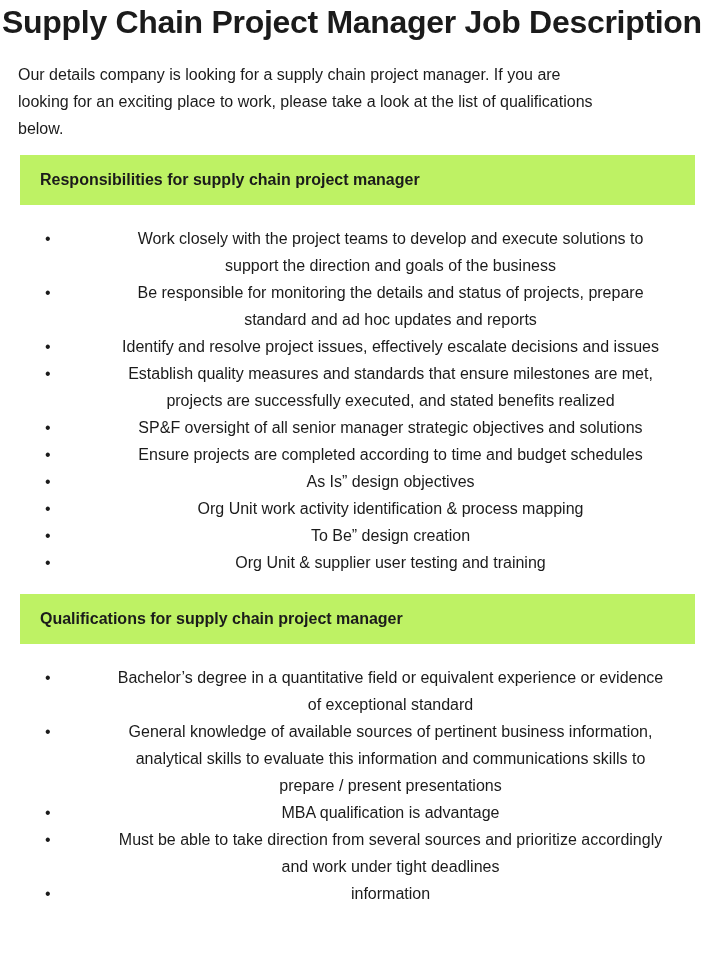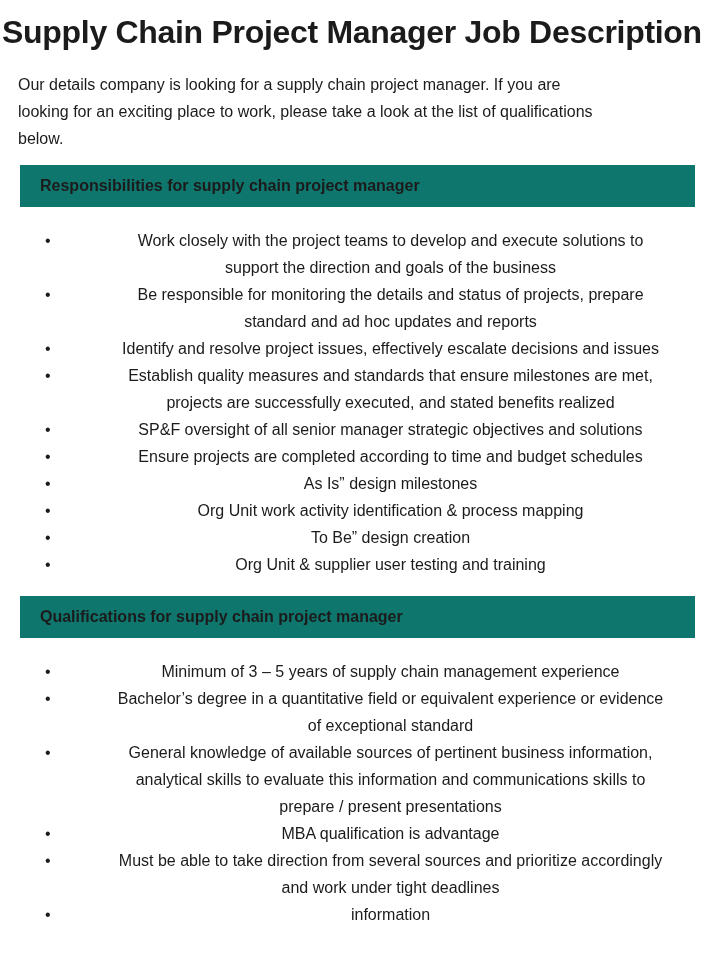--- a/index.html
+++ b/index.html
@@ -5,41 +5,41 @@
   html, body { background: #ffffff; }
   body {
     width: 720px;
     height: 971px;
     margin: 0;
     overflow: hidden;
     color: #1b1b1b;
     font-family: "Liberation Sans", sans-serif;
     -webkit-font-smoothing: antialiased;
   }
-  .page { width: 720px; margin-top: 10px; }
+  .page { width: 720px; }
   h1.title {
     margin: 0;
     padding: 3px 0 0 2px;
     font-size: 32px;
     line-height: 39px;
     font-weight: 700;
     letter-spacing: -0.3px;
     white-space: nowrap;
   }
   .intro {
     margin: 19px 10px 0 18px;
     font-size: 16px;
     line-height: 27px;
   }
   .line { white-space: nowrap; }
   section { margin: 0; }
   .band {
     margin: 13px 25px 0 20px;
-    height: 42px;
-    background: #0f766e;
+    height: 50px;
+    background: #bef264;
     display: flex;
     align-items: center;
     padding-left: 20px;
     box-sizing: border-box;
     font-weight: 700;
     font-size: 16px;
   }
   ul.bullets {
     margin: 20px 0 18px 0;
     padding: 0 0 0 61px;
@@ -86,40 +86,37 @@
           <div class="line">Establish quality measures and standards that ensure milestones are met,</div>
           <div class="line">projects are successfully executed, and stated benefits realized</div>
         </li>
         <li>
           <div class="line">SP&amp;F oversight of all senior manager strategic objectives and solutions</div>
         </li>
         <li>
           <div class="line">Ensure projects are completed according to time and budget schedules</div>
         </li>
         <li>
-          <div class="line">As Is” design milestones</div>
+          <div class="line">As Is” design objectives</div>
         </li>
         <li>
           <div class="line">Org Unit work activity identification &amp; process mapping</div>
         </li>
         <li>
           <div class="line">To Be” design creation</div>
         </li>
         <li>
           <div class="line">Org Unit &amp; supplier user testing and training</div>
         </li>
       </ul>
   </section>
 
   <section>
     <div class="band">Qualifications for supply chain project manager</div>
     <ul class="bullets">
-        <li>
-          <div class="line">Minimum of 3 – 5 years of supply chain management experience</div>
-        </li>
         <li>
           <div class="line">Bachelor’s degree in a quantitative field or equivalent experience or evidence</div>
           <div class="line">of exceptional standard</div>
         </li>
         <li>
           <div class="line">General knowledge of available sources of pertinent business information,</div>
           <div class="line">analytical skills to evaluate this information and communications skills to</div>
           <div class="line">prepare / present presentations</div>
         </li>
         <li>

